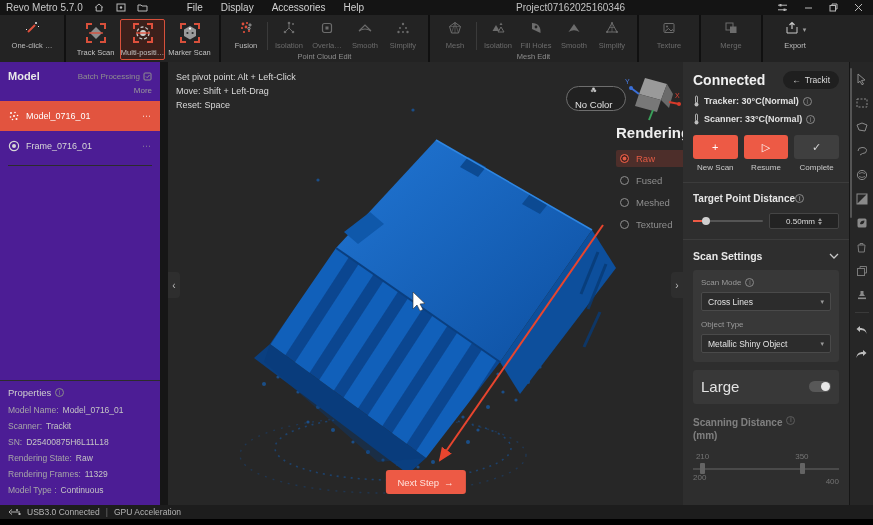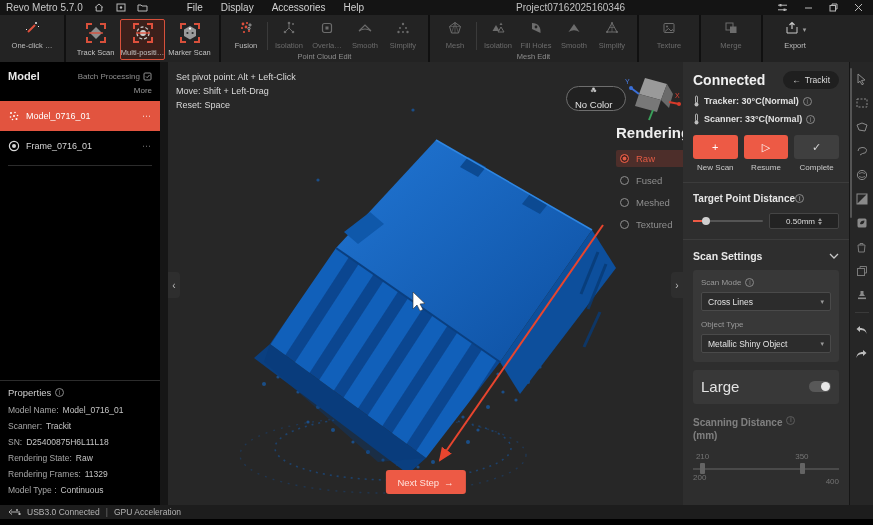--- a/index.html
+++ b/index.html
@@ -27,21 +27,21 @@
   .tbtn { width:38px; display:flex; flex-direction:column; align-items:center; gap:1px; padding-top:2px; }
   .tbtn .lbl { font-size:7.5px; white-space:nowrap; color:#bdbdbd; }
   .tbtn.dim .lbl { color:#6c6c6c; }
   .vsep { width:1px; background:#3a3a3a; height:28px; margin:4px 2px 0; }
   .export-group { flex:1; }
 
   
   .main { display:flex; height:443px; }
 
   
-  .left-panel { width:160px; background:#000000; display:flex; flex-direction:column; font-size:9px; }
+  .left-panel { width:160px; background:#4c1d95; display:flex; flex-direction:column; font-size:9px; }
   .lp-head { display:flex; align-items:center; justify-content:space-between; padding:8px 8px 2px; }
   .lp-title { font-size:11px; font-weight:bold; color:#e8e8e8; }
   .lp-batch { font-size:8px; color:#8f8f8f; display:flex; align-items:center; gap:3px; }
   .lp-more { text-align:right; padding:2px 8px 6px; color:#9a9a9a; font-size:8px; }
   .lp-item { display:flex; align-items:center; gap:6px; height:30px; padding:0 8px; color:#d8d8d8; }
   .lp-item.sel { background:#e2543f; color:#fff; }
   .lp-item .nm { flex:1; font-size:9px; }
   .lp-item .dots { color:inherit; opacity:.85; letter-spacing:1px; }
   .lp-div { height:1px; background:#2c2c2c; margin:4px 8px; }
   .lp-flex { flex:1; }

